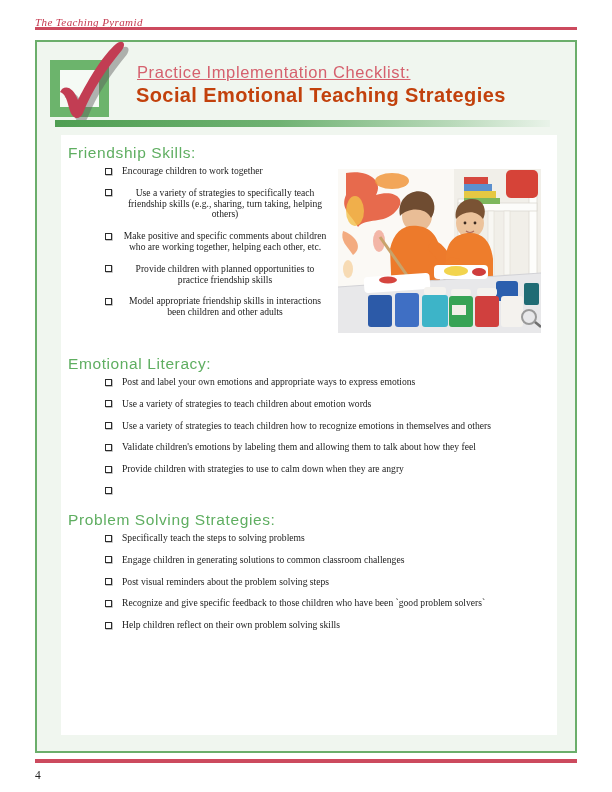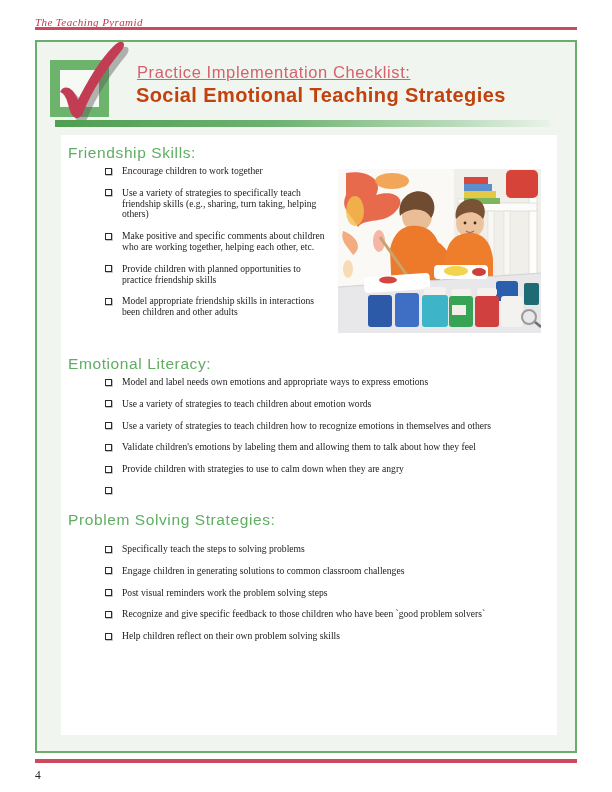--- a/index.html
+++ b/index.html
@@ -90,23 +90,23 @@
   }
   #sec1-heading { top: 144px; }
   #sec2-heading { top: 355px; }
   #sec3-heading { top: 511px; }
 
   .items {
     position: absolute;
     left: 105px;
     list-style: none;
   }
-  #sec1-items { top: 166px; width: 236px; }
+  #sec1-items { top: 166px; width: 236px; text-align: center; }
   #sec2-items { top: 377px; width: 452px; }
-  #sec3-items { top: 544px; width: 452px; }
+  #sec3-items { top: 533px; width: 452px; }
 
   .item {
     display: flex;
     align-items: flex-start;
     margin-bottom: 11px;
   }
   .item-checkbox {
     flex: 0 0 auto;
     width: 7px; height: 7px;
     margin: 1.5px 10px 0 0;
@@ -257,21 +257,21 @@
 
     <rect x="186" y="114" width="15" height="22" rx="2" fill="#1f6b74"></rect>
     <circle cx="191" cy="148" r="7" fill="none" stroke="#9a9a9a" stroke-width="2"></circle>
     <line x1="197" y1="153" x2="203" y2="158" stroke="#6f6f6f" stroke-width="2.5"></line>
   </svg>
 
   <div class="section-heading" id="sec2-heading">Emotional Literacy:</div>
   <ul class="items" id="sec2-items">
     <li class="item">
       <span class="item-checkbox"></span>
-      <span class="item-text">Model and label needs own emotions and appropriate ways to express emotions</span>
+      <span class="item-text">Post and label your own emotions and appropriate ways to express emotions</span>
     </li>
     <li class="item">
       <span class="item-checkbox"></span>
       <span class="item-text">Use a variety of strategies to teach children about emotion words</span>
     </li>
     <li class="item">
       <span class="item-checkbox"></span>
       <span class="item-text">Use a variety of strategies to teach children how to recognize emotions in themselves and others</span>
     </li>
     <li class="item">
@@ -292,21 +292,21 @@
     <li class="item">
       <span class="item-checkbox"></span>
       <span class="item-text">Specifically teach the steps to solving problems</span>
     </li>
     <li class="item">
       <span class="item-checkbox"></span>
       <span class="item-text">Engage children in generating solutions to common classroom challenges</span>
     </li>
     <li class="item">
       <span class="item-checkbox"></span>
-      <span class="item-text">Post visual reminders work the problem solving steps</span>
+      <span class="item-text">Post visual reminders about the problem solving steps</span>
     </li>
     <li class="item">
       <span class="item-checkbox"></span>
       <span class="item-text">Recognize and give specific feedback to those children who have been `good problem solvers`</span>
     </li>
     <li class="item">
       <span class="item-checkbox"></span>
       <span class="item-text">Help children reflect on their own problem solving skills</span>
     </li>
   </ul>

